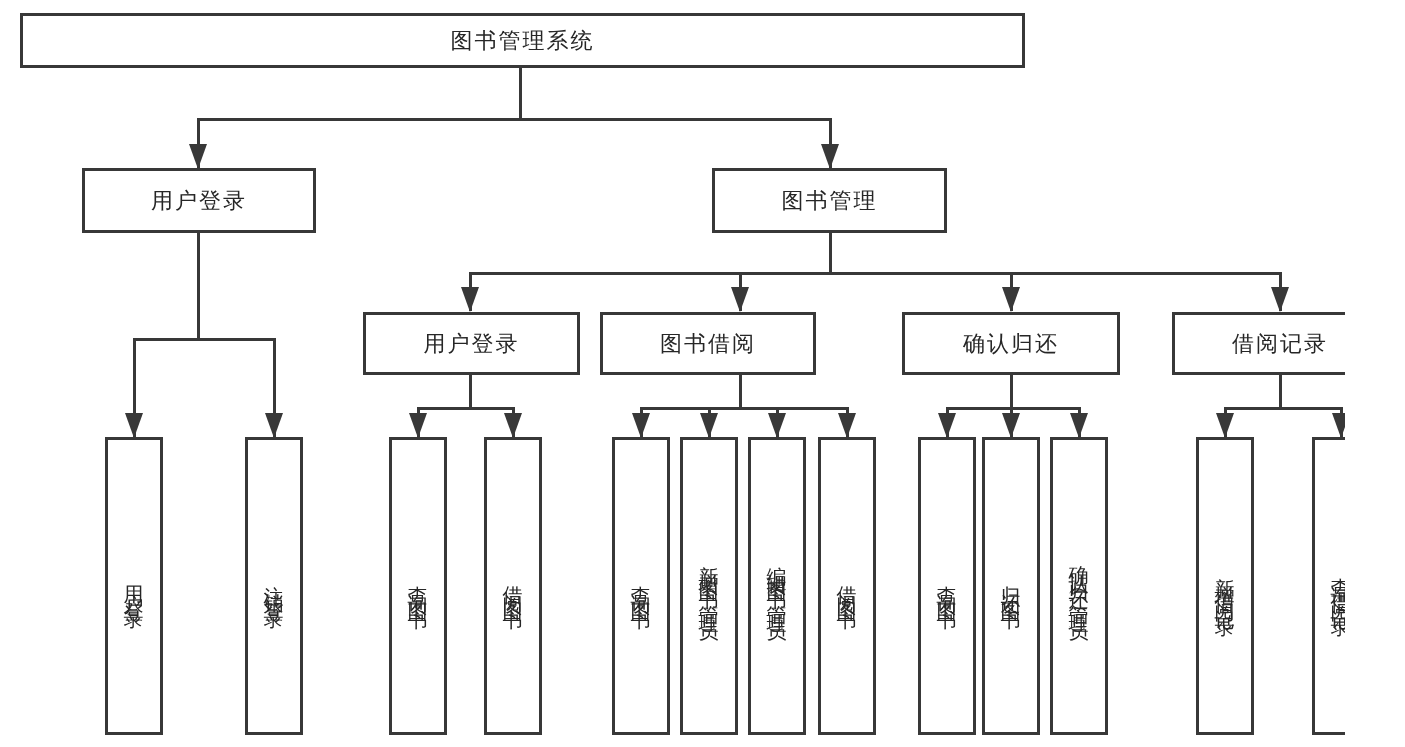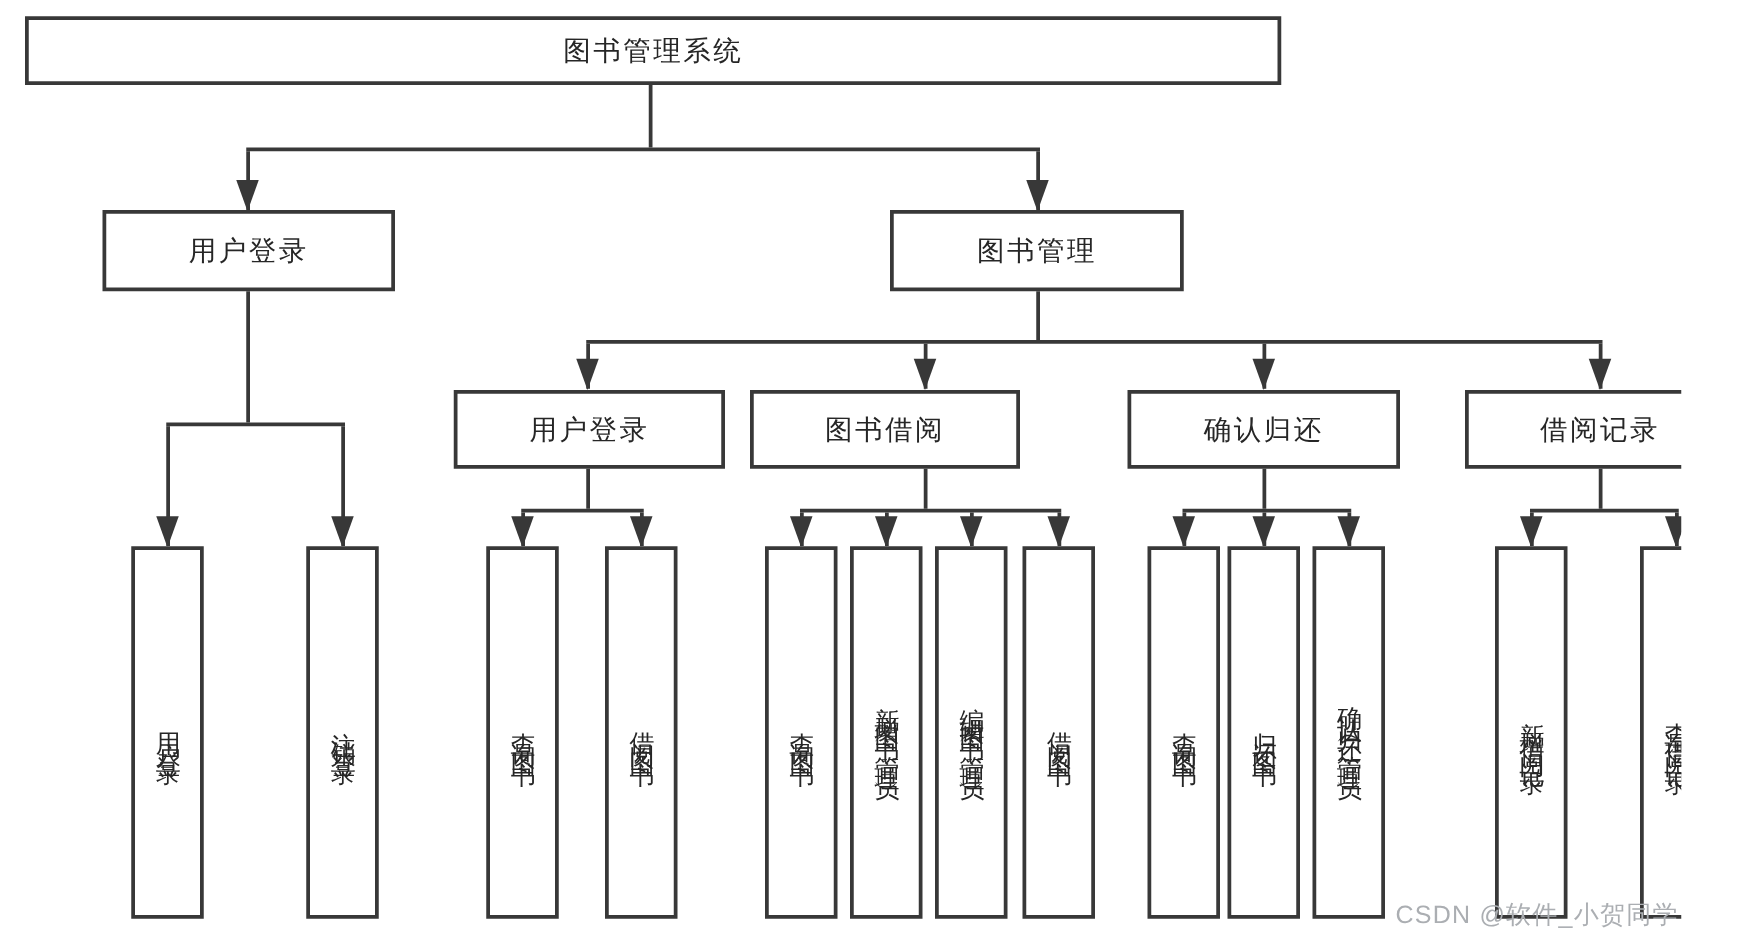--- a/index.html
+++ b/index.html
@@ -178,15 +178,14 @@
     <span class="vlabel">确认归还（管理员）</span>
   </div>
 
   <div class="box" style="left:1196px;top:437px;width:58px;height:298px">
     <span class="vlabel">新增借阅记录</span>
   </div>
   <div class="box" style="left:1312px;top:437px;width:58px;height:298px">
     <span class="vlabel">查询借阅记录</span>
   </div>
 
-  <div class="wm">CSDN @软件_小贺同学</div>
 
 </div>
 
 </body></html>

